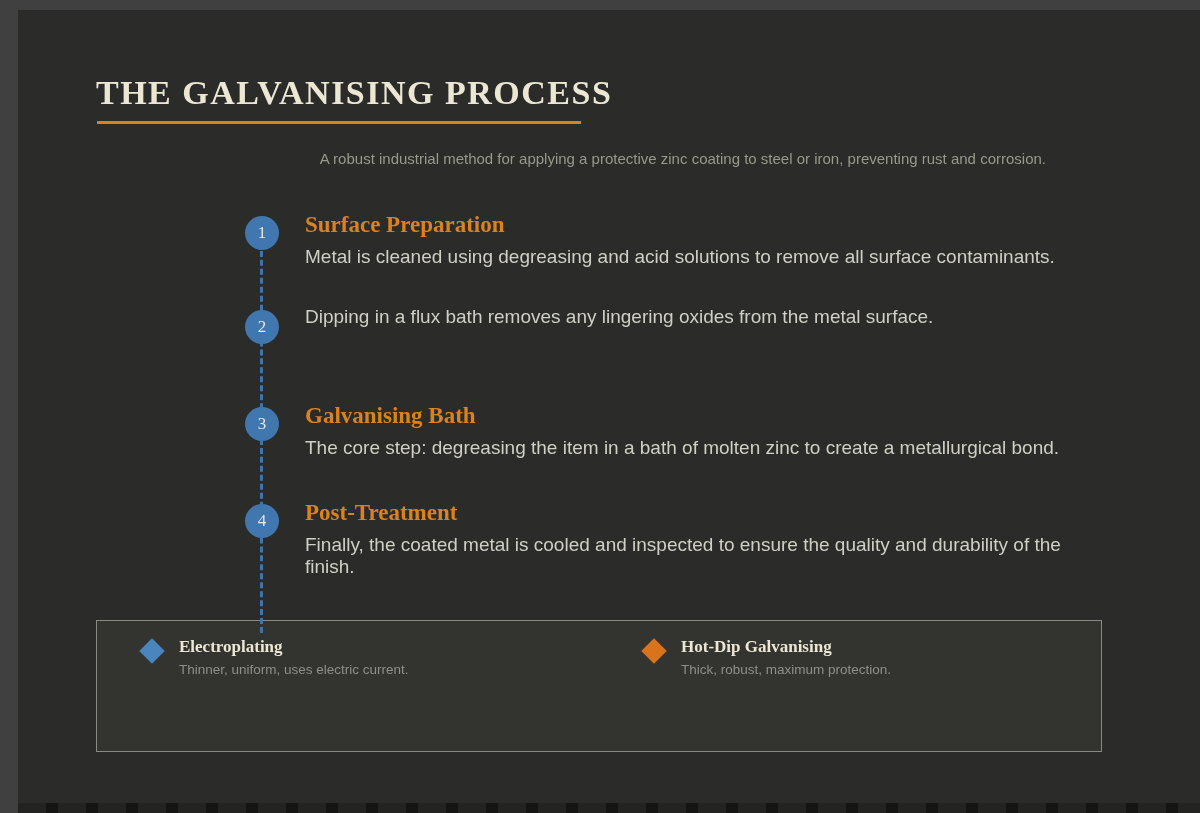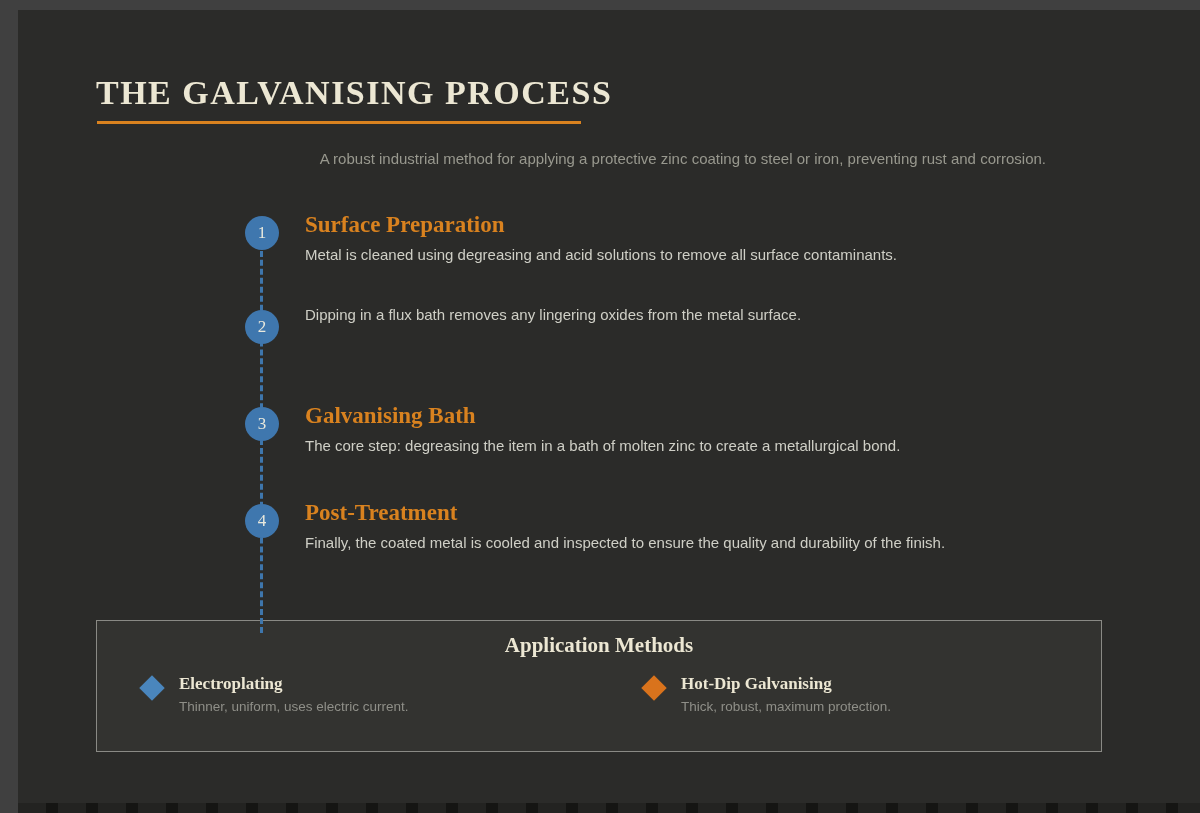--- a/index.html
+++ b/index.html
@@ -95,21 +95,21 @@
   }
   .step-body { margin-left: 26px; margin-top: -4px; }
   .step-title {
     font-family: "Liberation Serif", serif;
     font-weight: bold;
     font-size: 23px;
     color: #d9821f;
     margin: 0 0 8px 0;
   }
   .step-desc {
-    font-size: 15px;
+    font-size: 19px;
     color: #cfcfc6;
     margin: 0;
   }
 
   .methods-panel {
     position: absolute;
     left: 96px;
     top: 620px;
     width: 1006px;
     height: 132px;
@@ -198,21 +198,20 @@
     <div class="step step-4">
       <div class="step-badge">4</div>
       <div class="step-body">
         <h2 class="step-title">Post-Treatment</h2>
         <p class="step-desc">Finally, the coated metal is cooled and inspected to ensure the quality and durability of the finish.</p>
       </div>
     </div>
   </div>
 
   <div class="methods-panel">
-    <h3 class="methods-title">Application Methods</h3>
     <div class="methods-row">
 
       <div class="method">
         <div class="diamond diamond-blue"></div>
         <div>
           <p class="method-name">Electroplating</p>
           <p class="method-desc">Thinner, uniform, uses electric current.</p>
         </div>
       </div>
 

